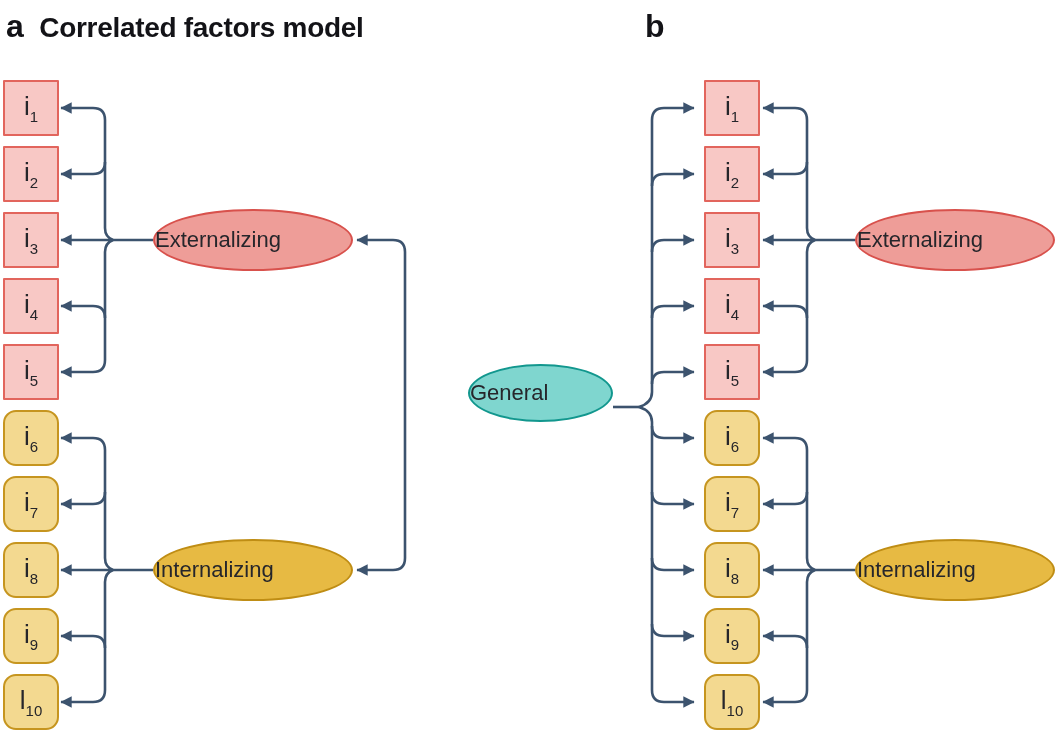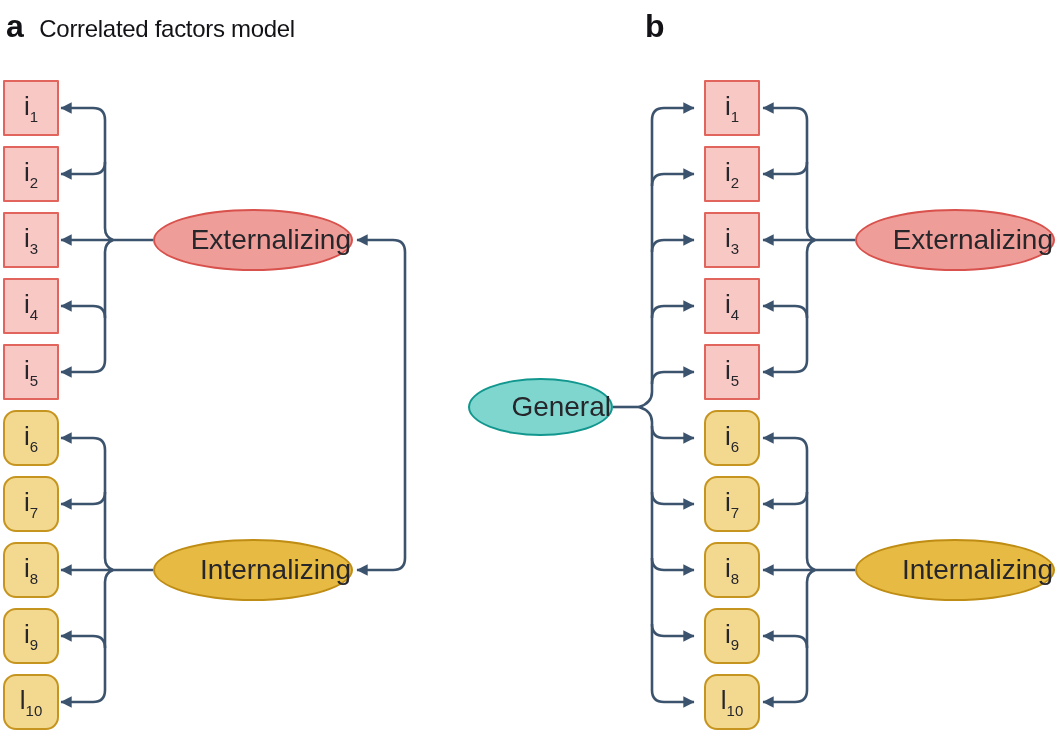--- a/index.html
+++ b/index.html
@@ -2,33 +2,33 @@
 <html style="--line: #3c536e; --text: #26262b; --title: #131317; --pink-fill: #f8c8c5; --pink-border: #e2655d; --ext-fill: #ee9d98; --ext-border: #d8514c; --gold-fill: #f3d990; --gold-border: #c6951f; --int-fill: #e7ba43; --int-border: #bf8d14; --teal-fill: #7fd6cf; --teal-border: #12978e;"><head>
 <meta charset="utf-8">
 <style>
   html,body{margin:0;padding:0;background:#fff;}
   .canvas{
     position:relative;width:1056px;height:730px;background:#fff;overflow:hidden;
     font-family:"Liberation Sans","DejaVu Sans",sans-serif;
   }
   .heading{position:absolute;top:8px;display:flex;align-items:baseline;gap:16px;color:var(--title);}
   .heading .tag{font-size:32px;font-weight:800;letter-spacing:-0.5px;}
-  .heading .ttl{font-size:24px;font-weight:400;letter-spacing:-0.3px;}
+  .heading .ttl{font-size:28px;font-weight:700;letter-spacing:-0.3px;}
   .box{
     position:absolute;width:56px;height:56px;box-sizing:border-box;border:2px solid;
     display:flex;align-items:center;justify-content:center;border-radius:1px;
   }
   .box.pink{background:var(--pink-fill);border-color:var(--pink-border);}
   .box.gold{background:var(--gold-fill);border-color:var(--gold-border);border-radius:13px;}
   .lbl{font-size:26px;color:var(--text);line-height:1;}
   .lbl sub{font-size:15px;vertical-align:-7px;line-height:1;}
   .ellipse{
     position:absolute;box-sizing:border-box;border:2.5px solid;border-radius:50%;
-    display:flex;align-items:center;justify-content:flex-end;
-    font-size:28px;color:var(--text);
+    display:flex;align-items:center;justify-content:flex-start;
+    font-size:22px;color:var(--text);
   }
   .ellipse.ext{background:var(--ext-fill);border-color:var(--ext-border);}
   .ellipse.int{background:var(--int-fill);border-color:var(--int-border);}
   .ellipse.gen{background:var(--teal-fill);border-color:var(--teal-border);}
   svg.connectors{position:absolute;left:0;top:0;}
   svg.connectors path.c{fill:none;stroke:var(--line);stroke-width:2.6px;}
   #ah path{fill:var(--line);}
 </style>
 </head>
 <body>
@@ -163,21 +163,21 @@
   <div class="box gold" style="left:704px;top:542px">
       <span class="lbl"><span>i</span><sub>8</sub></span>
     </div>
   <div class="box gold" style="left:704px;top:608px">
       <span class="lbl"><span>i</span><sub>9</sub></span>
     </div>
   <div class="box gold" style="left:704px;top:674px">
       <span class="lbl"><span>l</span><sub>10</sub></span>
     </div>
 
-  <div class="ellipse gen" style="left:468px;top:378px;width:145px;height:58px">
+  <div class="ellipse gen" style="left:468px;top:364px;width:145px;height:58px">
     <span>General</span>
   </div>
   <div class="ellipse ext" style="left:855px;top:209px;width:200px;height:62px">
     <span>Externalizing</span>
   </div>
   <div class="ellipse int" style="left:855px;top:539px;width:200px;height:62px">
     <span>Internalizing</span>
   </div>
 
 </div>

